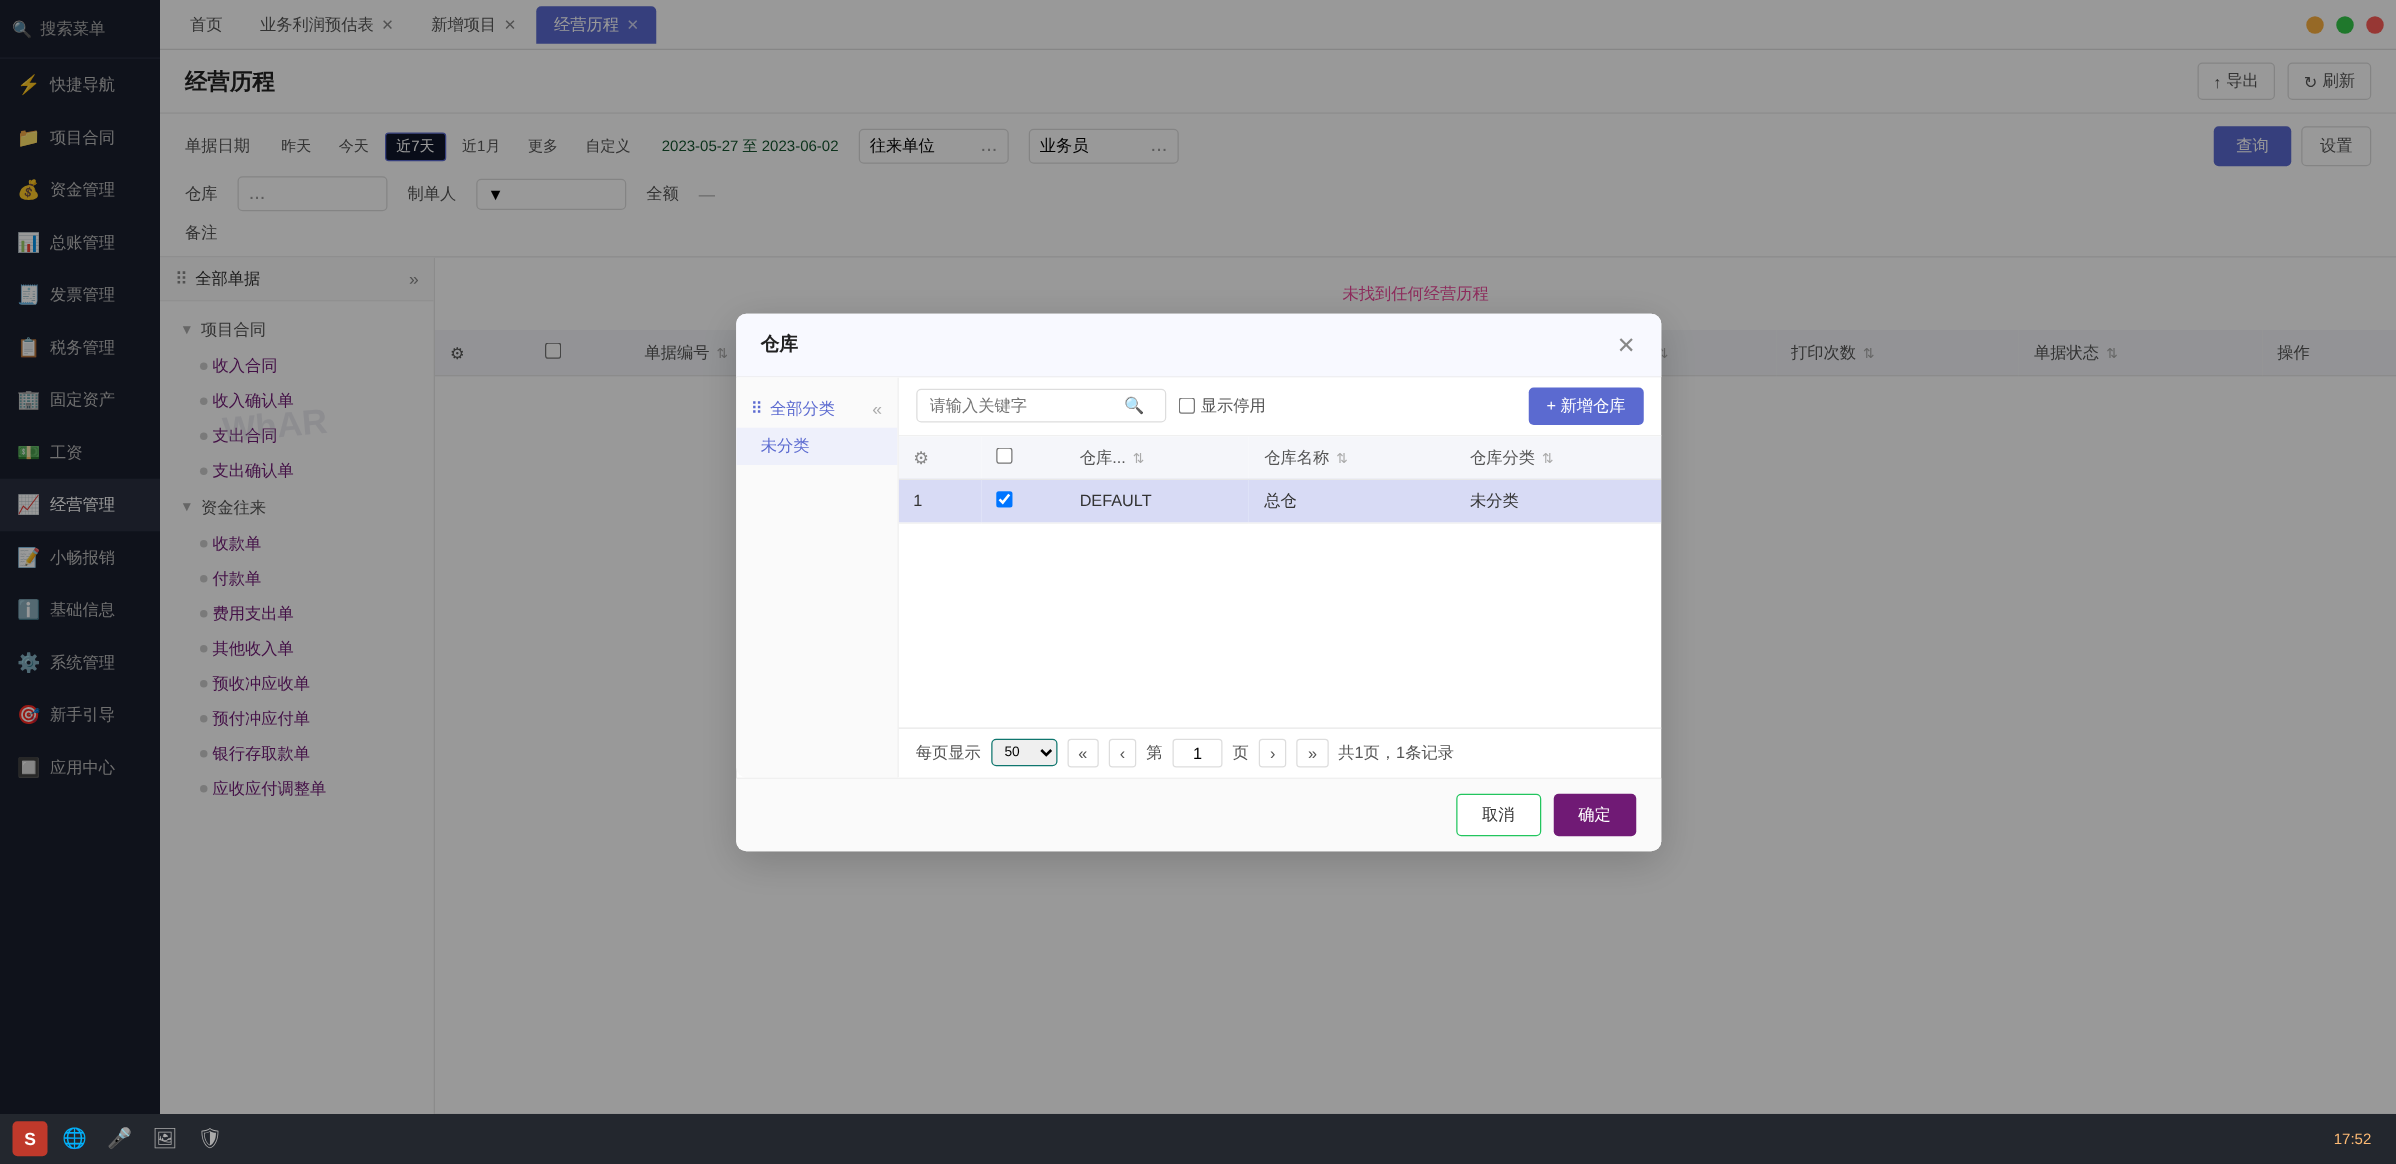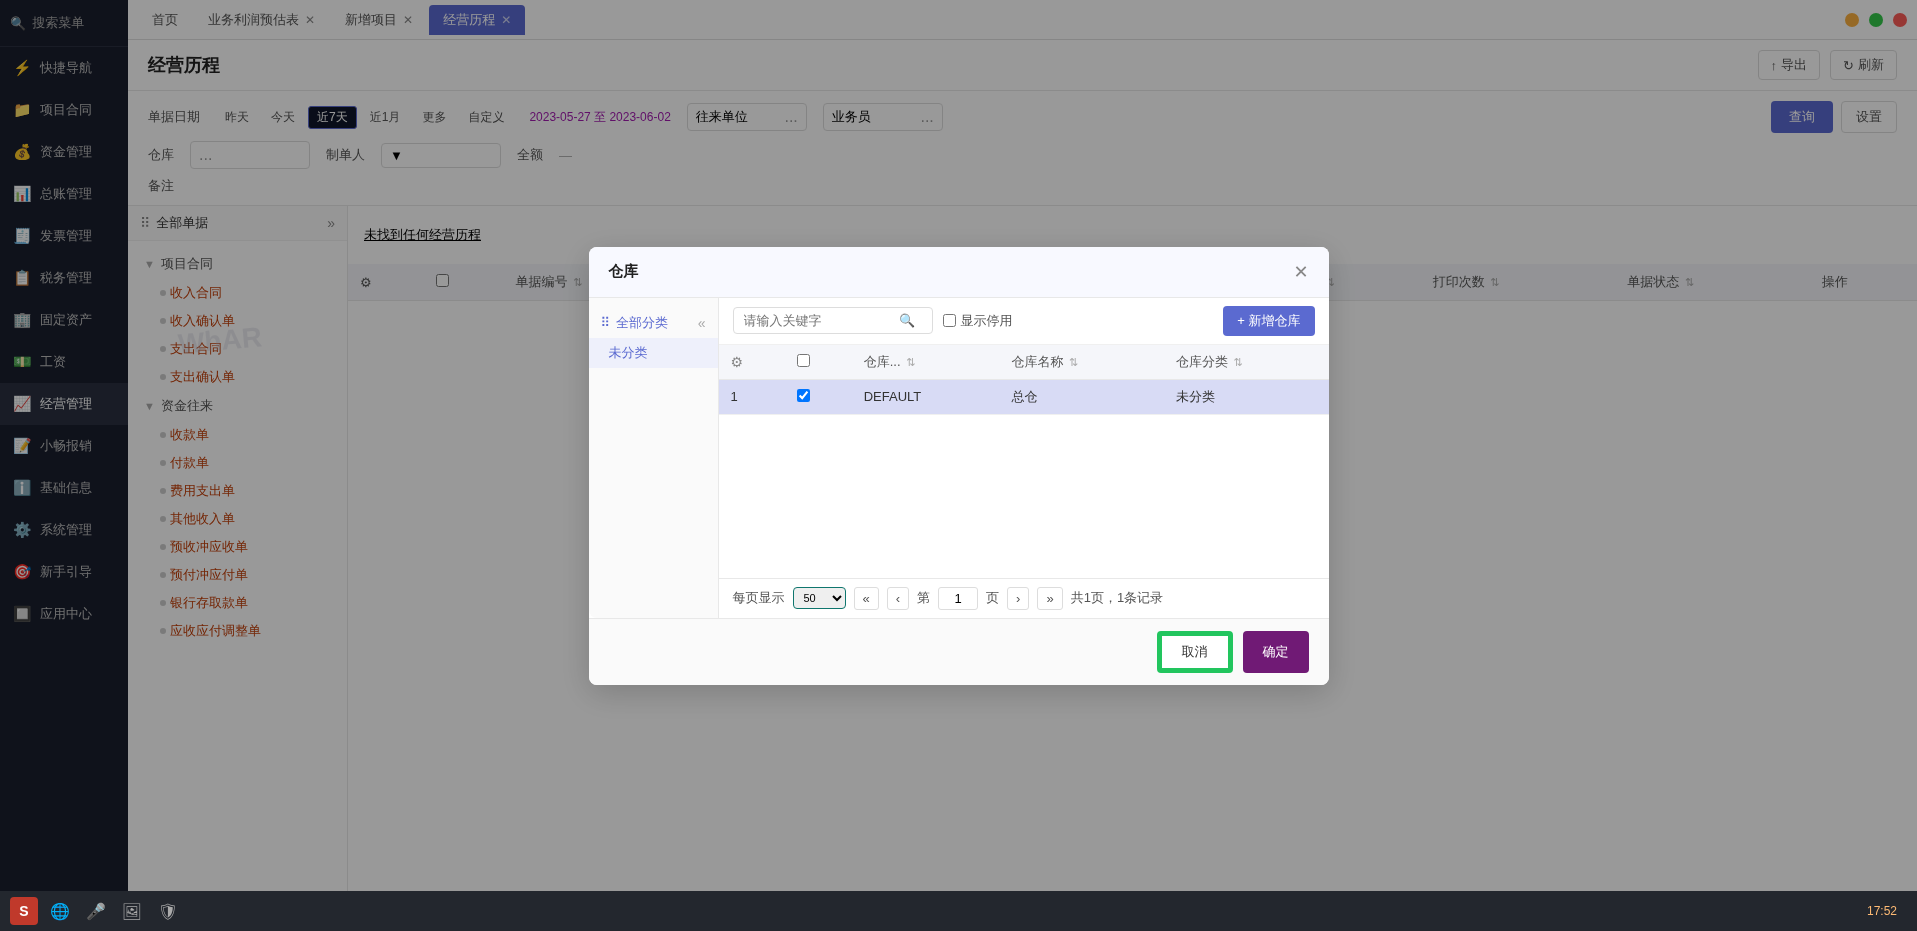--- a/index.html
+++ b/index.html
@@ -64,21 +64,21 @@
     }
     .filter-row { display: flex; align-items: center; gap: 16px; margin-bottom: 8px; flex-wrap: wrap; }
     .filter-row:last-child { margin-bottom: 0; }
     .filter-label { font-size: 13px; color: #555; white-space: nowrap; }
     .filter-date-btns { display: flex; gap: 4px; align-items: flex-end; }
     .filter-date-btn {
       padding: 2px 8px; border-radius: 3px; font-size: 12px; cursor: pointer;
       border: 1px solid transparent; color: #555;
     }
     .filter-date-btn.active { background: #0f172a; color: #fff; border-color: #5b6ad0; }
-    .filter-date-range { font-size: 12px; color: #a21caf; }
+    .filter-date-range { font-size: 12px; color: #14532d; }
     .filter-select {
       padding: 4px 8px; border: 1px solid #ddd; border-radius: 4px; font-size: 13px;
       min-width: 120px; cursor: pointer; display: flex; align-items: center; justify-content: space-between; gap: 6px;
     }
     .filter-select .dots { color: #999; font-size: 16px; }
 
     .filter-actions { display: flex; gap: 8px; margin-left: auto; }
     .btn-query { background: #5b6ad0; color: #fff; border: none; padding: 6px 18px; border-radius: 4px; cursor: pointer; font-size: 13px; }
     .btn-setting { background: none; border: 1px solid #ddd; padding: 6px 14px; border-radius: 4px; cursor: pointer; font-size: 13px; color: #555; }
 
@@ -95,21 +95,21 @@
       border-bottom: 1px solid #f0f0f0; background: #fafafa;
     }
     .tree-header-icon { color: #888; font-size: 14px; }
     .tree-header-text { font-size: 13px; color: #333; font-weight: 500; }
     .tree-collapse-btn { margin-left: auto; cursor: pointer; color: #888; font-size: 14px; }
     .tree-body { flex: 1; overflow-y: auto; padding: 8px 0; }
     .tree-category {
       padding: 6px 16px; font-size: 13px; color: #555; cursor: pointer; display: flex; align-items: center; gap: 6px;
     }
     .tree-sub {
-      padding: 5px 16px 5px 32px; font-size: 13px; color: #c2410c; cursor: pointer; display: flex; align-items: center; gap: 4px;
+      padding: 5px 16px 5px 32px; font-size: 13px; color: #701a75; cursor: pointer; display: flex; align-items: center; gap: 4px;
     }
     .tree-arrow { font-size: 11px; color: #aaa; }
     .tree-dot { width: 6px; height: 6px; border-radius: 50%; background: #ccc; display: inline-block; }
 
     
     .table-area { flex: 1; overflow: hidden; display: flex; flex-direction: column; }
     .no-data { text-align: center; padding: 40px; color: #999; font-size: 14px; }
 
     
     .data-table { background: #fff; width: 100%; border-collapse: collapse; font-size: 13px; }
@@ -182,21 +182,21 @@
     .modal-table td { padding: 8px 12px; border-bottom: 1px solid #f0f0f0; color: #333; }
     .modal-table tr.selected td { background: #d8dbf5; }
     .settings-icon { color: #888; font-size: 14px; cursor: pointer; }
     .modal-pagination {
       border-top: 1px solid #e8e8e8; padding: 8px 14px; display: flex; align-items: center; gap: 8px; font-size: 13px; color: #555;
     }
     .modal-footer {
       padding: 12px 20px; border-top: 1px solid #e8e8e8; display: flex; justify-content: flex-end; gap: 10px;
       background: #fafafa; border-radius: 0 0 8px 8px;
     }
-    .btn-cancel { background: #fff; border: 5px solid #22c55e; padding: 7px 20px; border-radius: 4px; cursor: pointer; font-size: 13px; color: #333; text-align: right; }
+    .btn-cancel { background: #fff; border: 1px solid #22c55e; padding: 7px 20px; border-radius: 4px; cursor: pointer; font-size: 13px; color: #333; text-align: right; }
     .btn-confirm { background: #701a75; color: #fff; border: none; padding: 7px 20px; border-radius: 4px; cursor: pointer; font-size: 13px; }
 
     
     .modal-left-scroll { overflow-y: auto; max-height: 300px; }
 
     
     .taskbar {
       position: fixed; bottom: 0; left: 0; width: 1917px; height: 40px;
       background: #23272e; display: flex; align-items: center; padding: 0 10px; z-index: 200;
     }
@@ -421,21 +421,21 @@
         </div>
         <div class="tree-sub">
           <span class="tree-dot"></span>
           <span>应收应付调整单</span>
         </div>
       </div>
     </div>
 
     <div class="table-area">
       <div style="background:#fff;flex:1;overflow:auto;">
-        <div class="no-data" style="padding:20px 16px;text-align:left;font-size:13px;color:#000000;text-decoration:underline;">未找到任何经营历程</div>
+        <div class="no-data" style="padding:20px 16px;text-align:center;font-size:13px;color:#ec4899;">未找到任何经营历程</div>
         <table class="data-table">
           <thead>
             <tr>
               <th><span>⚙</span></th>
               <th><input type="checkbox" style=""></th>
               <th>
                 <span>单据编号</span>
                 <span class="sort-icon">⇅</span>
               </th>
               <th>

